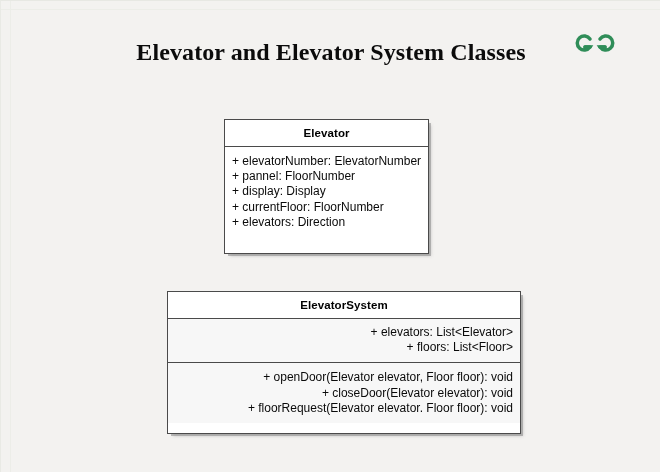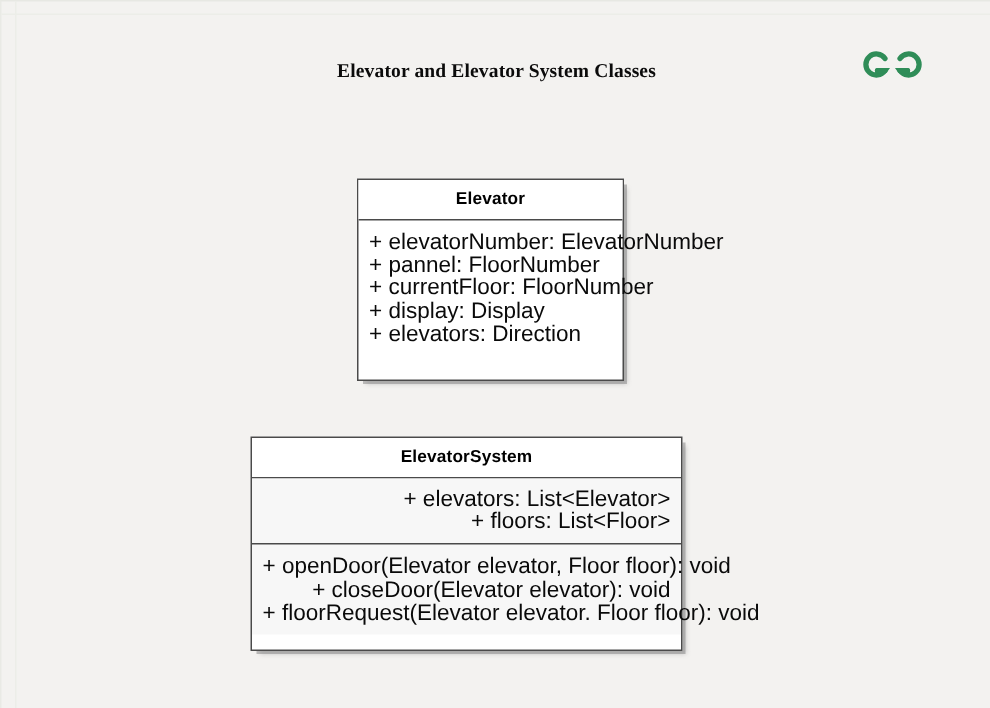--- a/index.html
+++ b/index.html
@@ -53,21 +53,21 @@
 
   
   .title {
     position: absolute;
     left: 0;
     top: 38px;
     width: 660px;
     text-align: center;
     font-family: "Liberation Serif", serif;
     font-weight: bold;
-    font-size: 13px;
+    font-size: 24px;
     color: #0b0b0b;
     letter-spacing: 0.1px;
   }
 
   
   .uml-box {
     position: absolute;
     box-sizing: border-box;
     border: 1px solid #4a4a4a;
     background: #ffffff;
@@ -79,46 +79,46 @@
     font-weight: bold;
     font-size: 11.5px;
     color: #000;
     background: #ffffff;
     padding: 7px 4px 7px;
     border-bottom: 1px solid #4a4a4a;
     letter-spacing: 0.1px;
   }
   .uml-compartment {
     padding: 6px 7px 7px;
-    font-size: 15px;
+    font-size: 12px;
     color: #0a0a0a;
     line-height: 15.2px;
   }
   .uml-compartment.shaded { background: #f7f7f7; text-align: right; }
   .uml-compartment + .uml-compartment.divided {
     border-top: 1px solid #4a4a4a;
   }
   .uml-line {
     white-space: pre;
   }
 
   
   #elevator-box {
-    left: 237px;
+    left: 223px;
     top: 118px;
-    width: 178px;
+    width: 205px;
     height: 135px;
   }
   #elevator-box .uml-compartment { padding-top: 7px; }
 
   
   #elevator-system-box {
     left: 166px;
     top: 290px;
-    width: 288px;
+    width: 354px;
     height: 143px;
   }
   #elevator-system-box .methods { padding-top: 7px; }
 </style>
 </head>
 <body>
 
 <div class="page">
 
   <div class="logo">
@@ -132,22 +132,22 @@
     </svg>
   </div>
 
   <div class="title">Elevator and Elevator System Classes</div>
 
   <div class="uml-box" id="elevator-box">
     <div class="uml-header">Elevator</div>
     <div class="uml-compartment">
       <div class="uml-line">+ elevatorNumber: ElevatorNumber</div>
       <div class="uml-line">+ pannel: FloorNumber</div>
+      <div class="uml-line">+ display: Display</div>
       <div class="uml-line">+ currentFloor: FloorNumber</div>
-      <div class="uml-line">+ display: Display</div>
       <div class="uml-line">+ elevators: Direction</div>
     </div>
   </div>
 
   <div class="uml-box" id="elevator-system-box">
     <div class="uml-header">ElevatorSystem</div>
     <div class="uml-compartment shaded">
       <div class="uml-line">+ elevators: List&lt;Elevator&gt;</div>
       <div class="uml-line">+ floors: List&lt;Floor&gt;</div>
     </div>

